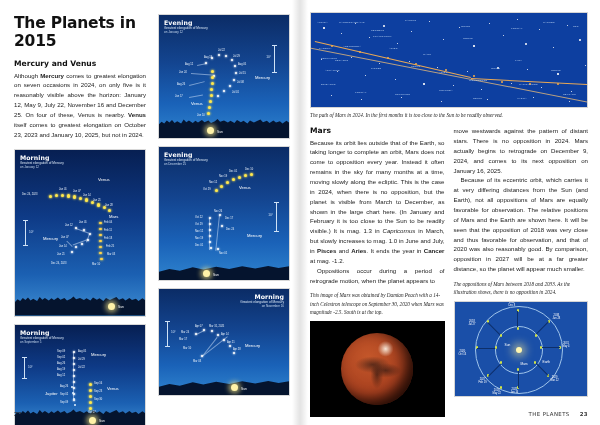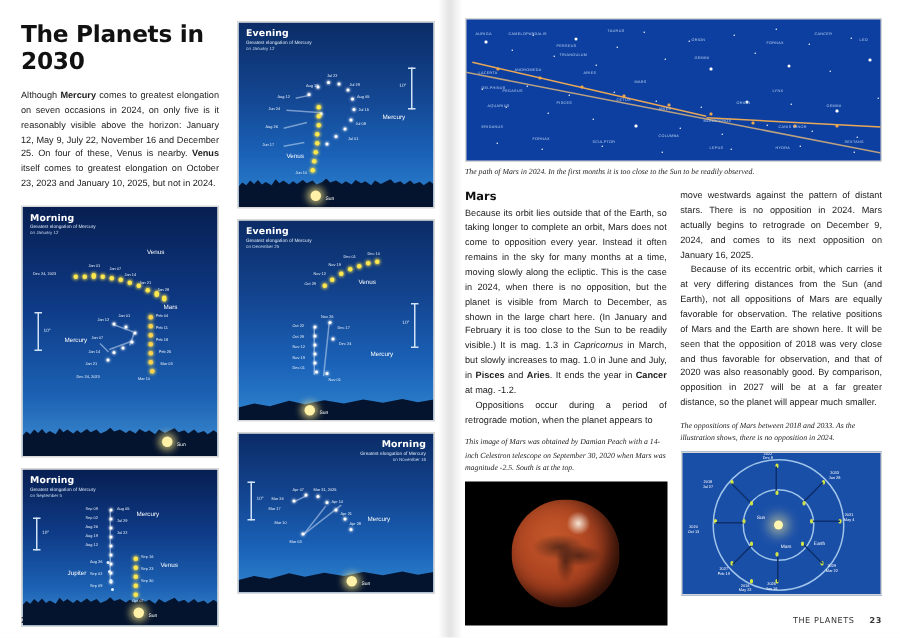--- a/index.html
+++ b/index.html
@@ -160,21 +160,22 @@
   .clear { clear: both; }
 </style>
 </head>
 <body>
 
 <div class="spread">
 
   <div class="page page-left">
 
     <div class="lcol">
-      <h1 class="title">The Planets in 2030</h1>
+      <h1 class="title">The Planets in 2015</h1>
+      <h2 class="subhead">Mercury and Venus</h2>
       <p class="body">
         Although <b>Mercury</b> comes to greatest elongation on seven occasions in 2024, on only five is it reasonably visible above the horizon: January 12, May 9, July 22, November 16 and December 25. On four of these, Venus is nearby. <b>Venus</b> itself comes to greatest elongation on October 23, 2023 and January 10, 2025, but not in 2024.
       </p>
 
       <div class="sky deep" style="height:168px;margin-top:9px;">
         <div class="hdr">
           <div class="h">Morning</div>
           <div class="s1">Greatest elongation of Mercury</div>
           <div class="s2">on January 12</div>
         </div>

